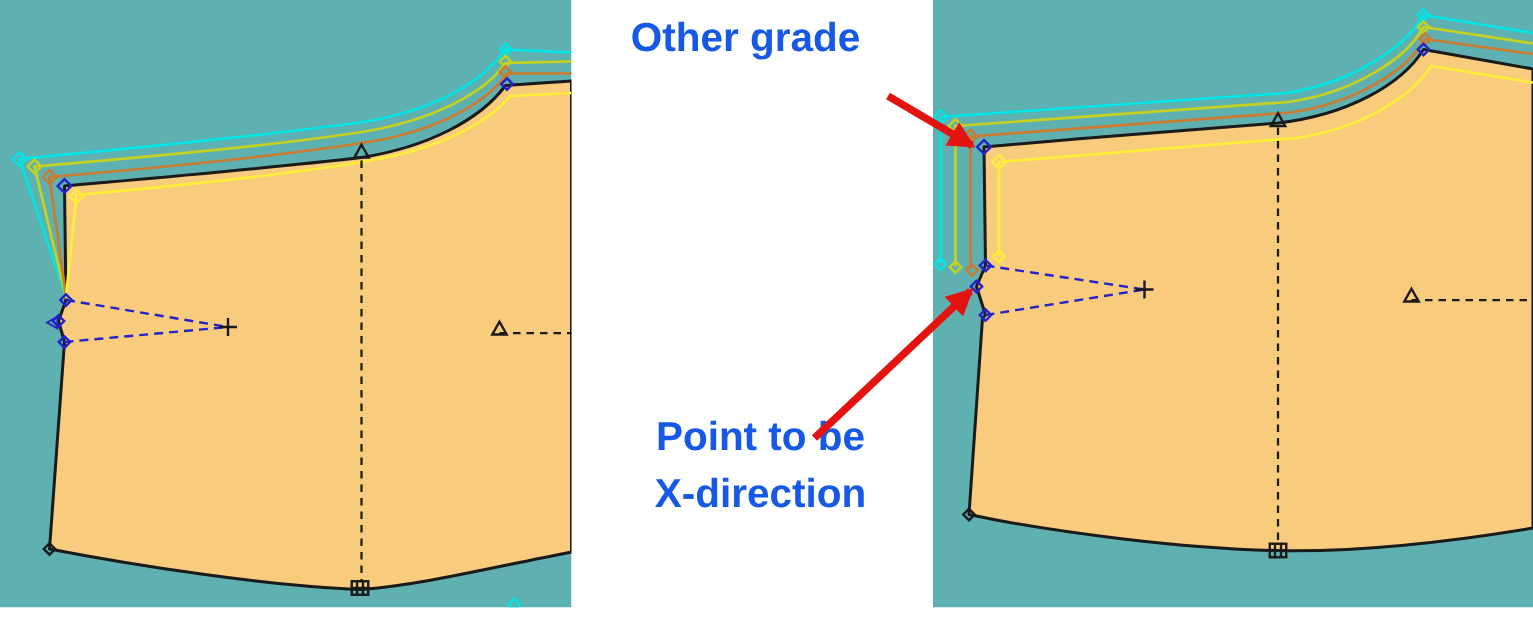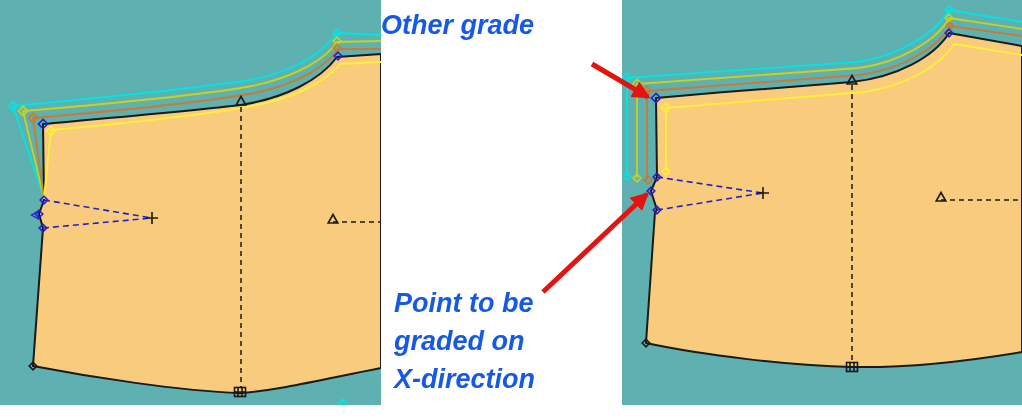--- a/index.html
+++ b/index.html
@@ -5,28 +5,28 @@
   html,body{margin:0;padding:0;}
   body{
     width:1022px;height:420px;position:relative;overflow:hidden;
     background:var(--background,#fff);
     font-family:"Liberation Sans", sans-serif;
   }
   .viewport{position:absolute;top:0;}
   #left-viewport{left:0;}
   #right-viewport{left:622px;}
   .annotation{
-    position:absolute;text-align:left;
+    position:absolute;text-align:center;
     color:var(--annotation-blue,#1659e6);
-    font-style:italic;font-weight:700;
+    font-weight:700;
     font-size:27px;line-height:38px;
     white-space:nowrap;
   }
   #annotation-top{left:381px;width:232px;top:6px;}
-  #annotation-bottom{left:394px;width:226px;top:284px;}
+  #annotation-bottom{left:394px;width:226px;top:272px;}
   
   .ln{fill:none;stroke-width:1.8;stroke-linejoin:round;stroke-linecap:round;}
   .cy{stroke:var(--grade-cyan,#00e6e6);}
   .yg{stroke:var(--grade-yellow-green,#c6d21f);}
   .or{stroke:var(--grade-orange,#cc7a2e);}
   .ye{stroke:var(--grade-yellow,#ffee3a);}
   .bk{stroke:var(--outline-black,#1a1a1a);}
   .bl{stroke:var(--grade-blue,#2222cc);}
   .piece{fill:var(--piece-tan,#f9cc7d);stroke:var(--outline-black,#1a1a1a);stroke-width:2;stroke-linejoin:round;}
   .dash{stroke-dasharray:5 4;stroke-width:1.5;fill:none;}
@@ -149,20 +149,19 @@
     <use href="#plus" transform="translate(141,193)" class="mk bk"></use>
     <use href="#hatch" transform="translate(230,367)" class="mk bk"></use>
   </g>
 </svg>
 
 <div id="annotation-top" class="annotation">
   <div>Other grade</div>
 </div>
 <div id="annotation-bottom" class="annotation">
   <div>Point to be</div>
-  <div>graded on</div>
   <div>X-direction</div>
 </div>
 
 <svg width="1022" height="420" viewBox="0 0 1022 420" style="position:absolute;left:0;top:0;pointer-events:none;">
   <line class="arrow" x1="592" y1="64" x2="648" y2="97" marker-end="url(#ah)"></line>
   <line class="arrow" x1="543" y1="292" x2="647" y2="194" marker-end="url(#ah)"></line>
 </svg>
 
 </body></html>

